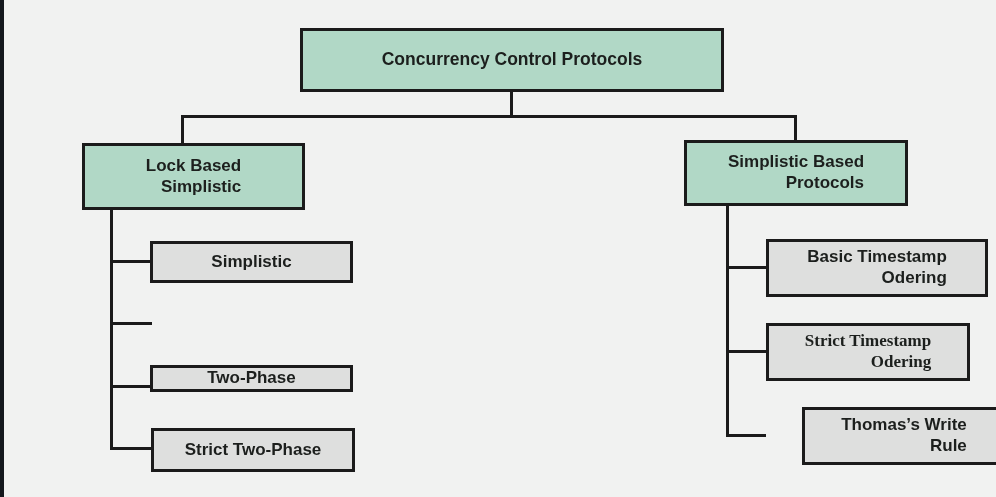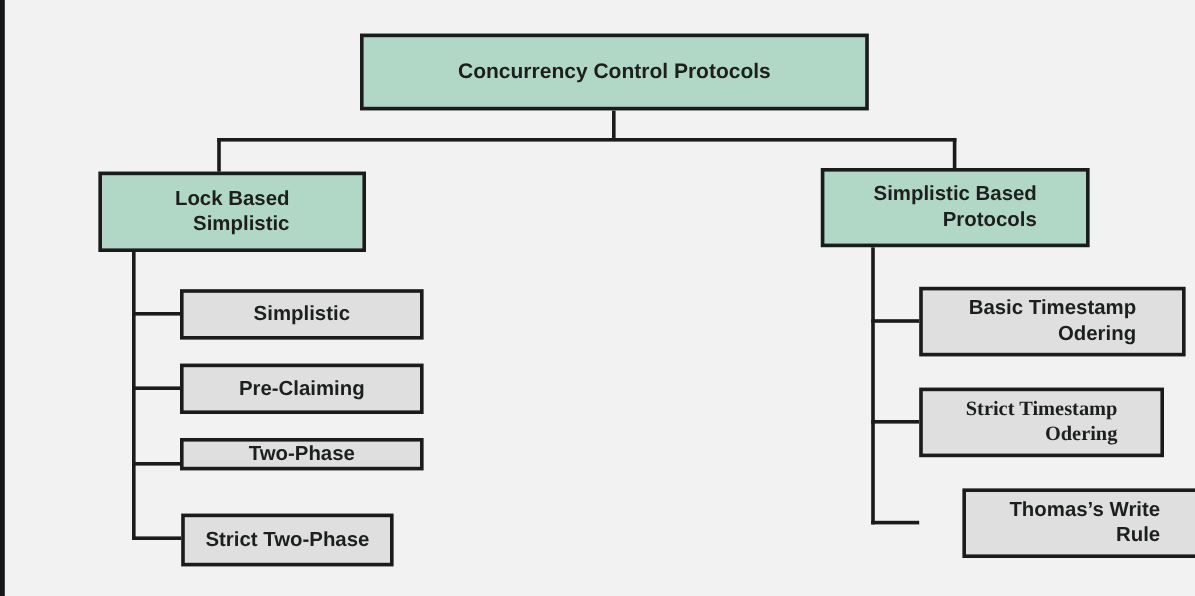--- a/index.html
+++ b/index.html
@@ -52,21 +52,21 @@
   .ts-box      { left: 684px; top: 140px; width: 224px; height: 66px; }
   
   .lrail       { left: 110px; top: 210px; width: 3px;   height: 240px; }
   .lstub1      { left: 110px; top: 260px; width: 42px;  height: 3px; }
   .lstub2      { left: 110px; top: 322px; width: 42px;  height: 3px; }
   .lstub3      { left: 110px; top: 385px; width: 42px;  height: 3px; }
   .lstub4      { left: 110px; top: 447px; width: 42px;  height: 3px; }
   .lchild1     { left: 150px; top: 241px; width: 203px; height: 42px; }
   .lchild2     { left: 150px; top: 303px; width: 203px; height: 42px; }
   .lchild3     { left: 150px; top: 365px; width: 203px; height: 27px; }
-  .lchild4     { left: 151px; top: 428px; width: 177px; height: 44px; }
+  .lchild4     { left: 151px; top: 428px; width: 204px; height: 44px; }
   
   .rrail       { left: 726px; top: 206px; width: 3px;   height: 231px; }
   .rstub1      { left: 726px; top: 266px; width: 40px;  height: 3px; }
   .rstub2      { left: 726px; top: 350px; width: 40px;  height: 3px; }
   .rstub3      { left: 726px; top: 434px; width: 40px;  height: 3px; }
   .rchild1     { left: 766px; top: 239px; width: 222px; height: 58px; }
   .rchild2     { left: 766px; top: 323px; width: 204px; height: 58px; font-family: Liberation Serif, serif; }
   .rchild3     { left: 802px; top: 407px; width: 204px; height: 58px; }
 </style>
 </head>
@@ -92,21 +92,20 @@
 
   <div class="node green root root-box">Concurrency Control Protocols</div>
 
   <div class="node green lock-box">Lock Based
 Simplistic</div>
 
   <div class="node green ts-box">Simplistic Based
 Protocols</div>
 
   <div class="node gray lchild1">Simplistic</div>
-  <div class="node gray lchild2">Pre-Claiming</div>
   <div class="node gray lchild3">Two-Phase</div>
   <div class="node gray lchild4">Strict Two-Phase</div>
 
   <div class="node gray rchild1">Basic Timestamp
 Odering</div>
   <div class="node gray rchild2">Strict Timestamp
 Odering</div>
   <div class="node gray rchild3">Thomas’s Write
 Rule</div>
 

